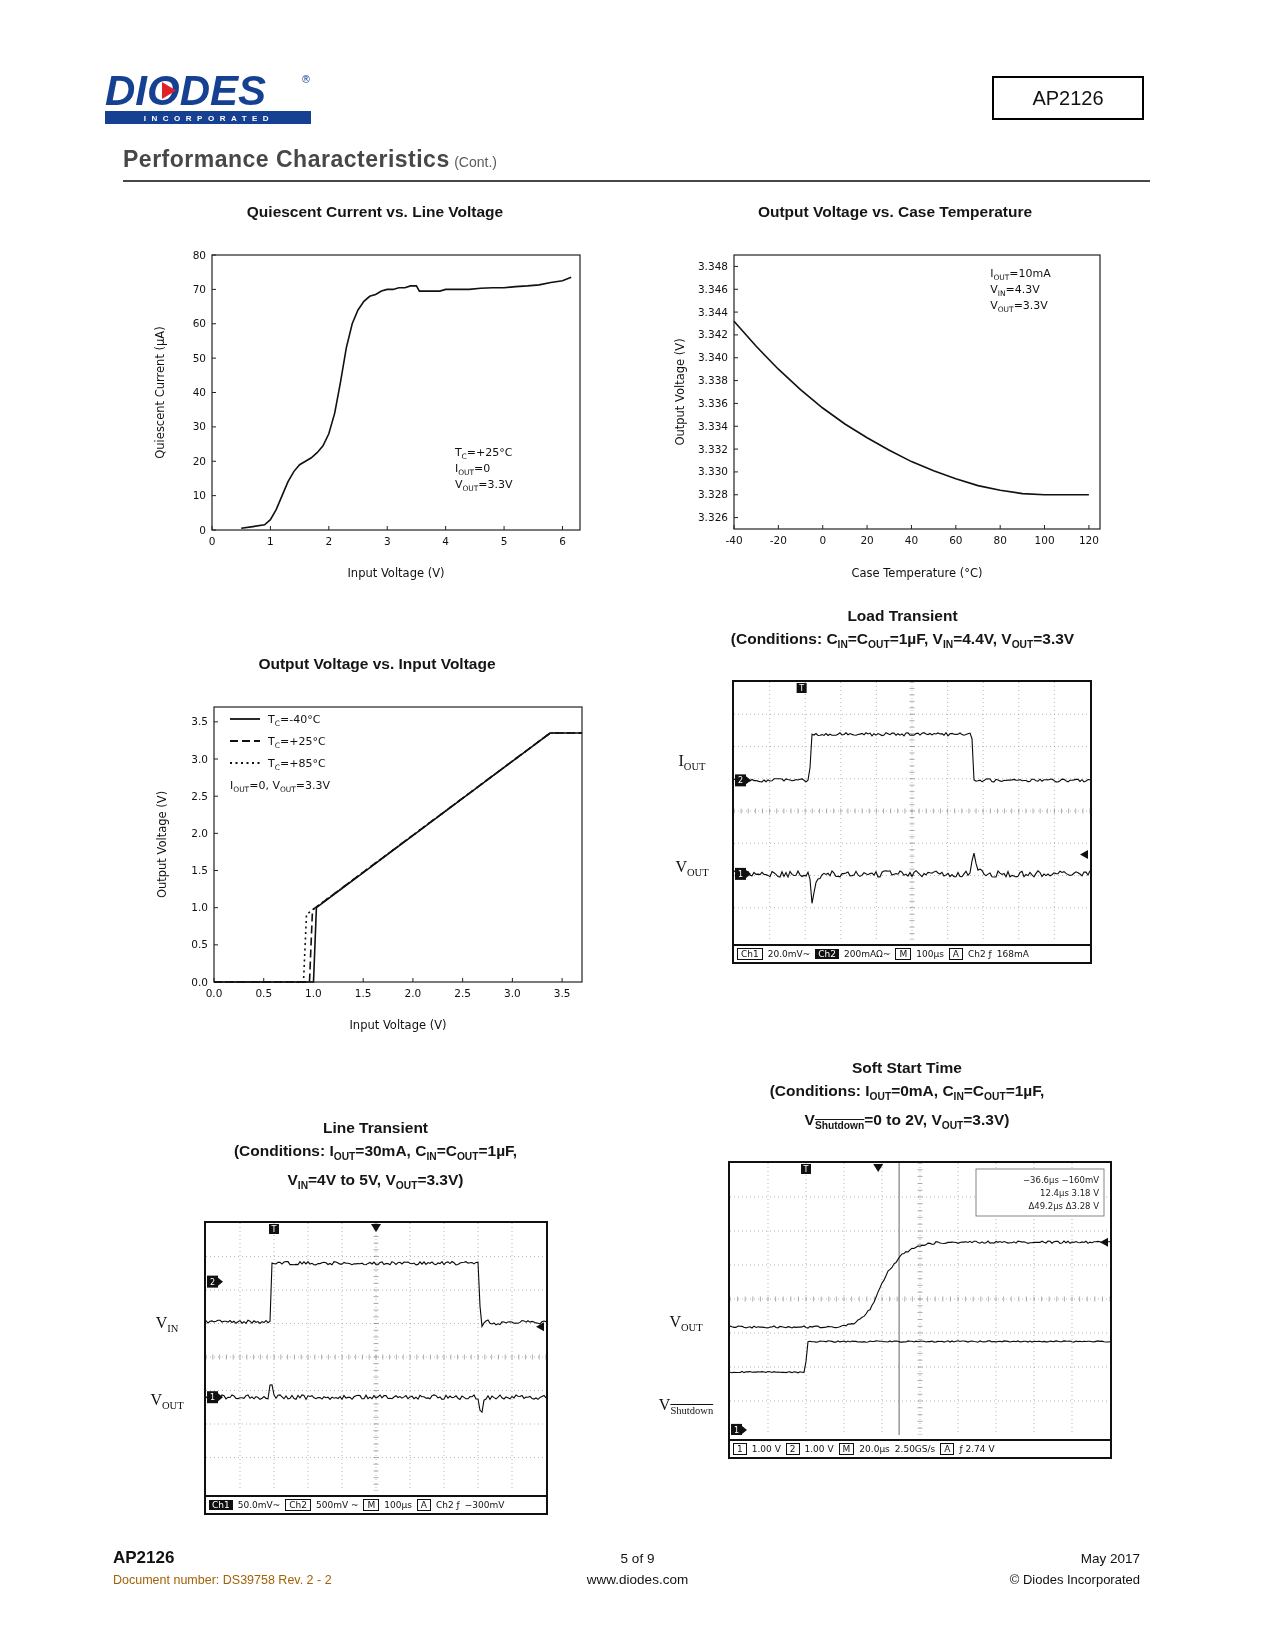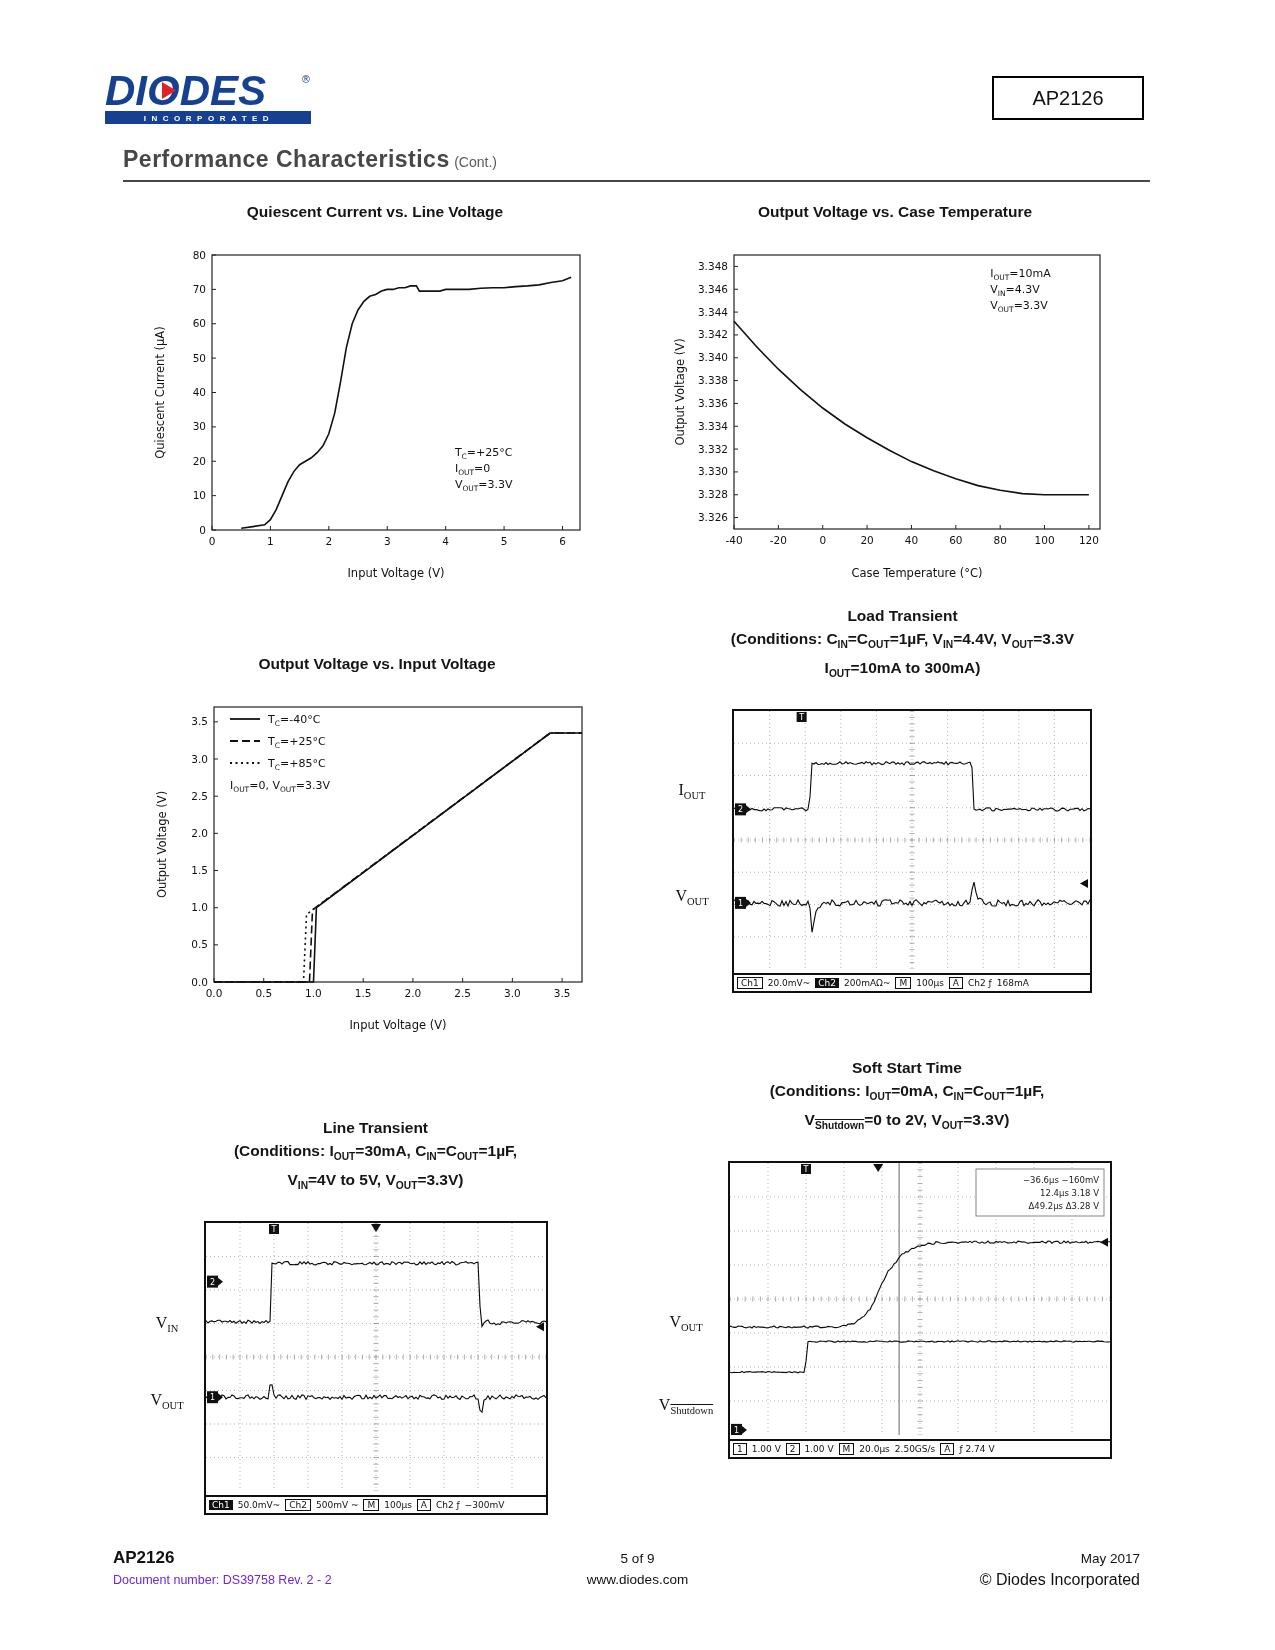--- a/index.html
+++ b/index.html
@@ -26,24 +26,24 @@
                font-size:16px;color:#111;white-space:nowrap;}
   .scope-frame{display:inline-block;border:2px solid #101010;background:#fff;vertical-align:top;}
   .status-row{display:flex;align-items:center;gap:5px;border-top:2px solid #101010;padding:2px 3px;
               font-family:"DejaVu Sans",sans-serif;font-size:9px;white-space:nowrap;color:#111;}
   .sseg{white-space:pre;}
   .sseg.inv{background:#101010;color:#fff;padding:0 3px;}
   .sseg.box{border:1px solid #101010;padding:0 3px;}
   
   .f-left{position:absolute;left:113px;top:1548px;}
   .f-part{font-size:17px;font-weight:bold;}
-  .f-doc{font-size:12.5px;margin-top:5px;color:#6d28d9;text-align:center;}
+  .f-doc{font-size:12.5px;margin-top:5px;color:#a16207;text-align:center;}
   .f-center{position:absolute;left:0;width:1275px;top:1548px;text-align:center;font-size:13.5px;line-height:21px;}
   .f-right{position:absolute;right:135px;top:1548px;text-align:right;font-size:13.5px;line-height:21px;}
-  .f-copy{font-size:16px;}
+  .f-copy{font-size:13px;}
   svg text{font-family:"DejaVu Sans",sans-serif;}
 </style>
 </head>
 <body>
 
 <div class="page">
 
   <div class="logo">
     <svg width="238" height="60">
       <text x="0" y="37" class="logo-word" fill="#164193">DIODES</text>
@@ -156,21 +156,20 @@
           <path d="M64.0 76.2 L86.2 101.3 L108.4 124.2 L130.5 144.7 L152.7 163.0 L174.9 179.0 L197.1 192.7 L219.3 205.2 L241.5 216.6 L263.6 225.8 L285.8 233.8 L308.0 240.6 L330.2 245.2 L352.4 248.6 L374.5 249.8 L396.7 249.8 L418.9 249.8" fill="none" stroke="#111" stroke-width="1.6"></path>
           <text x="320.2" y="31.92" font-size="11" text-anchor="start" fill="#111"><tspan dy="0">I</tspan><tspan dy="3" font-size="7.48">OUT</tspan><tspan dy="-3">=10mA</tspan></text>
           <text x="320.2" y="47.92" font-size="11" text-anchor="start" fill="#111"><tspan dy="0">V</tspan><tspan dy="3" font-size="7.48">IN</tspan><tspan dy="-3">=4.3V</tspan></text>
           <text x="320.2" y="63.92" font-size="11" text-anchor="start" fill="#111"><tspan dy="0">V</tspan><tspan dy="3" font-size="7.48">OUT</tspan><tspan dy="-3">=3.3V</tspan></text>
         </svg></div>
   </div>
 
   <div class="chart-block" style="left:660px;top:604px;width:485px">
     <div class="chart-title">Load Transient</div>
     <div class="chart-cond">(Conditions: C<sub>IN</sub>=C<sub>OUT</sub>=1µF, V<sub>IN</sub>=4.4V, V<sub>OUT</sub>=3.3V</div>
-    <div class="chart-cond">I<sub>OUT</sub>=10mA to 300mA)</div>
     <div class="scope-wrap" style="padding-left: 72px;"><div class="scope-label" style="top: 72px; width: 64px;">I<sub>OUT</sub></div><div class="scope-label" style="top: 177.438px; width: 64px;">V<sub>OUT</sub></div><div class="scope-frame"><svg width="356" height="258">
             <rect x="0" y="0" width="356" height="258" fill="#fff"></rect>
             <line x1="35.6" y1="0" x2="35.6" y2="258" stroke="#9a9a9a" stroke-width="0.7" stroke-dasharray="1,3"></line>
             <line x1="71.2" y1="0" x2="71.2" y2="258" stroke="#9a9a9a" stroke-width="0.7" stroke-dasharray="1,3"></line>
             <line x1="106.80000000000001" y1="0" x2="106.80000000000001" y2="258" stroke="#9a9a9a" stroke-width="0.7" stroke-dasharray="1,3"></line>
             <line x1="142.4" y1="0" x2="142.4" y2="258" stroke="#9a9a9a" stroke-width="0.7" stroke-dasharray="1,3"></line>
             <line x1="178" y1="0" x2="178" y2="258" stroke="#9a9a9a" stroke-width="0.7" stroke-dasharray="1,3"></line>
             <line x1="213.60000000000002" y1="0" x2="213.60000000000002" y2="258" stroke="#9a9a9a" stroke-width="0.7" stroke-dasharray="1,3"></line>
             <line x1="249.20000000000002" y1="0" x2="249.20000000000002" y2="258" stroke="#9a9a9a" stroke-width="0.7" stroke-dasharray="1,3"></line>
             <line x1="284.8" y1="0" x2="284.8" y2="258" stroke="#9a9a9a" stroke-width="0.7" stroke-dasharray="1,3"></line>

